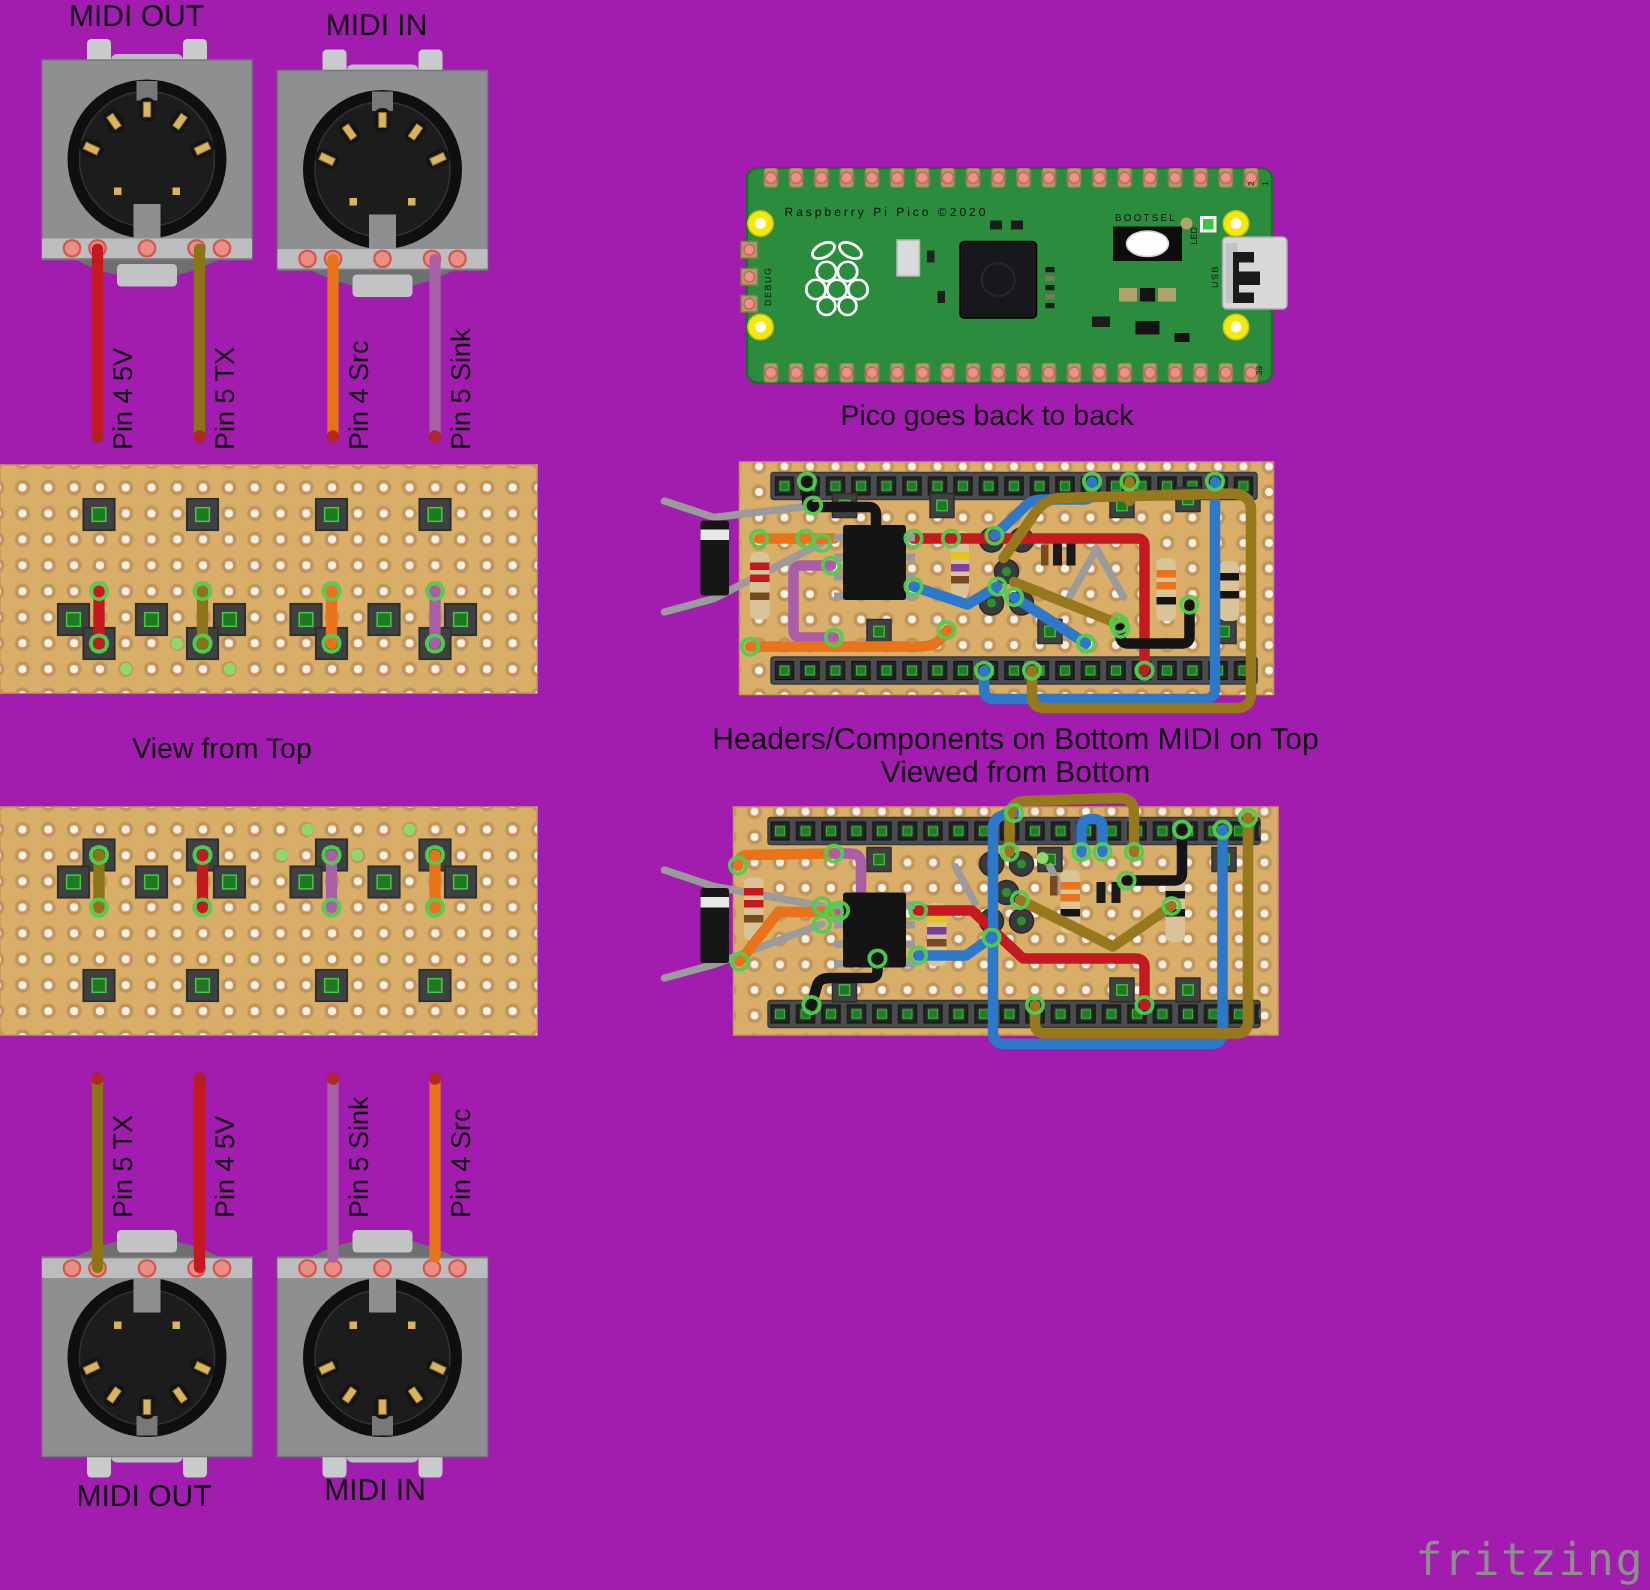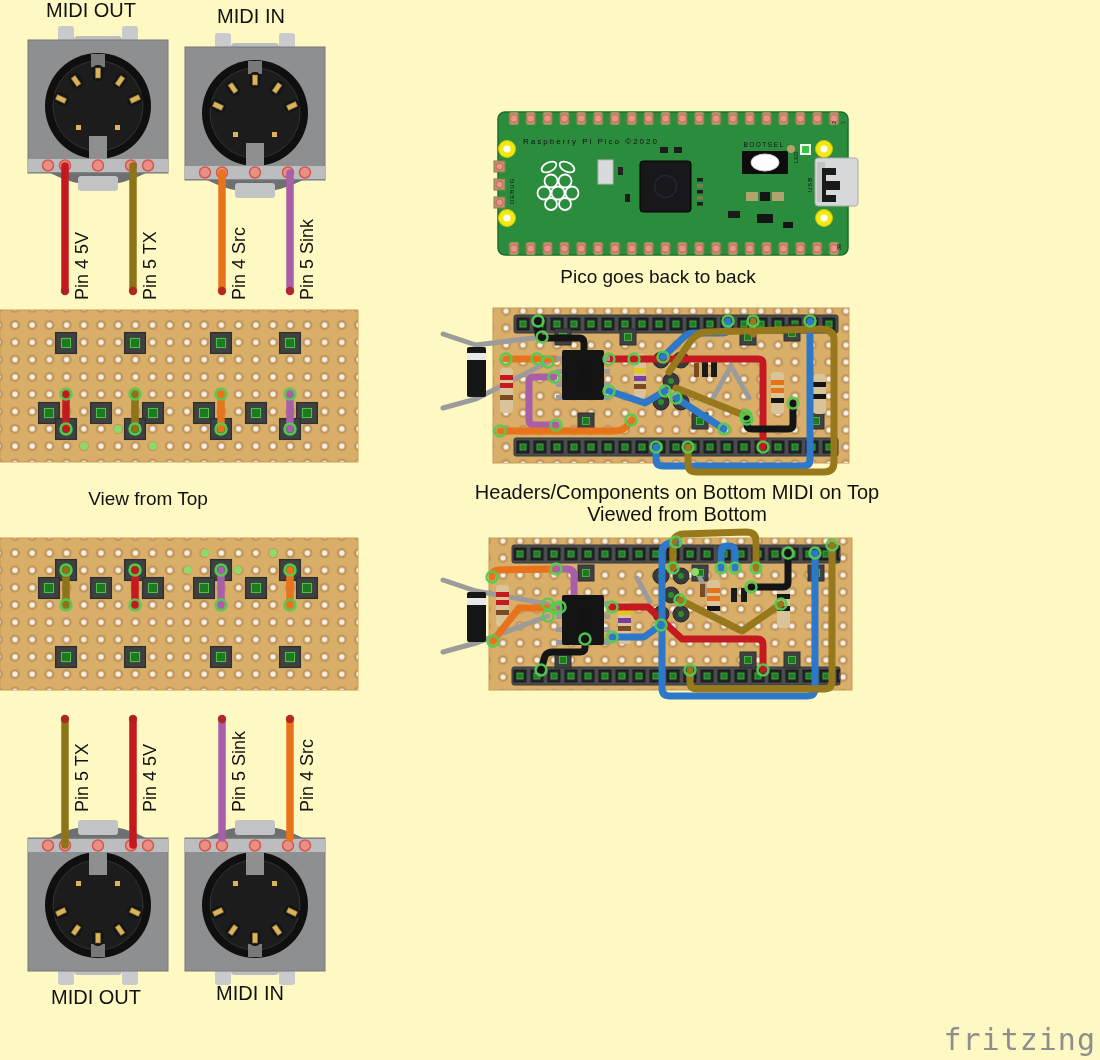--- a/index.html
+++ b/index.html
@@ -1,16 +1,16 @@
 <!DOCTYPE html>
 <html><head>
 <meta charset="utf-8">
 <style>
   html,body{margin:0;padding:0;background:#fff;}
-  #canvas{position:relative;width:1100px;height:1060px;background:#fef9c3;overflow:hidden;}
+  #canvas{position:relative;width:1100px;height:1060px;background:#a21caf;overflow:hidden;}
   text{font-family:"Liberation Sans",sans-serif;fill:#111;}
   .caption{font-size:20px;}
   .caption-sm{font-size:19px;}
   .pinlabel{font-size:18px;}
   .silk{font-family:"Liberation Sans",sans-serif;}
   .watermark{font-family:"DejaVu Sans Mono",monospace;font-size:30px;fill:#8e8e8e;letter-spacing:1px;}
 </style>
 </head>
 <body>
 

